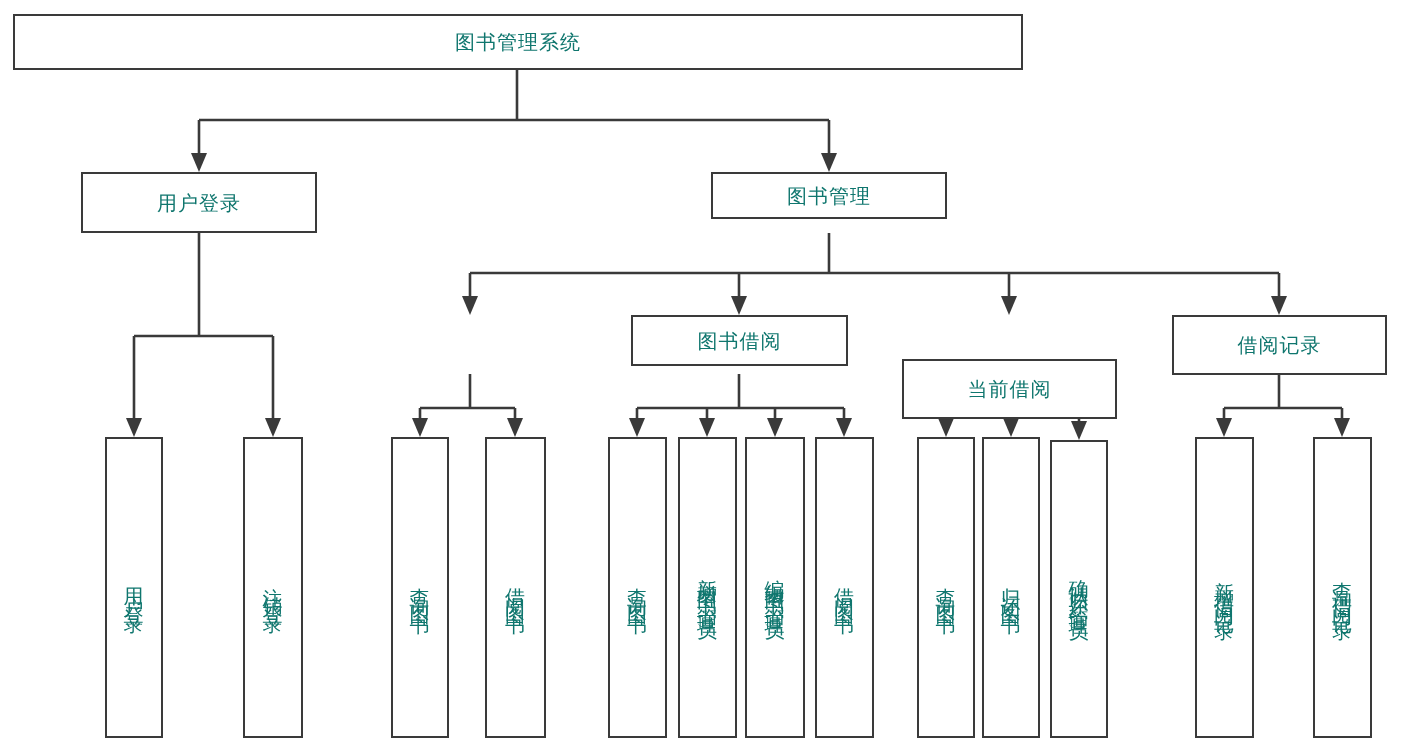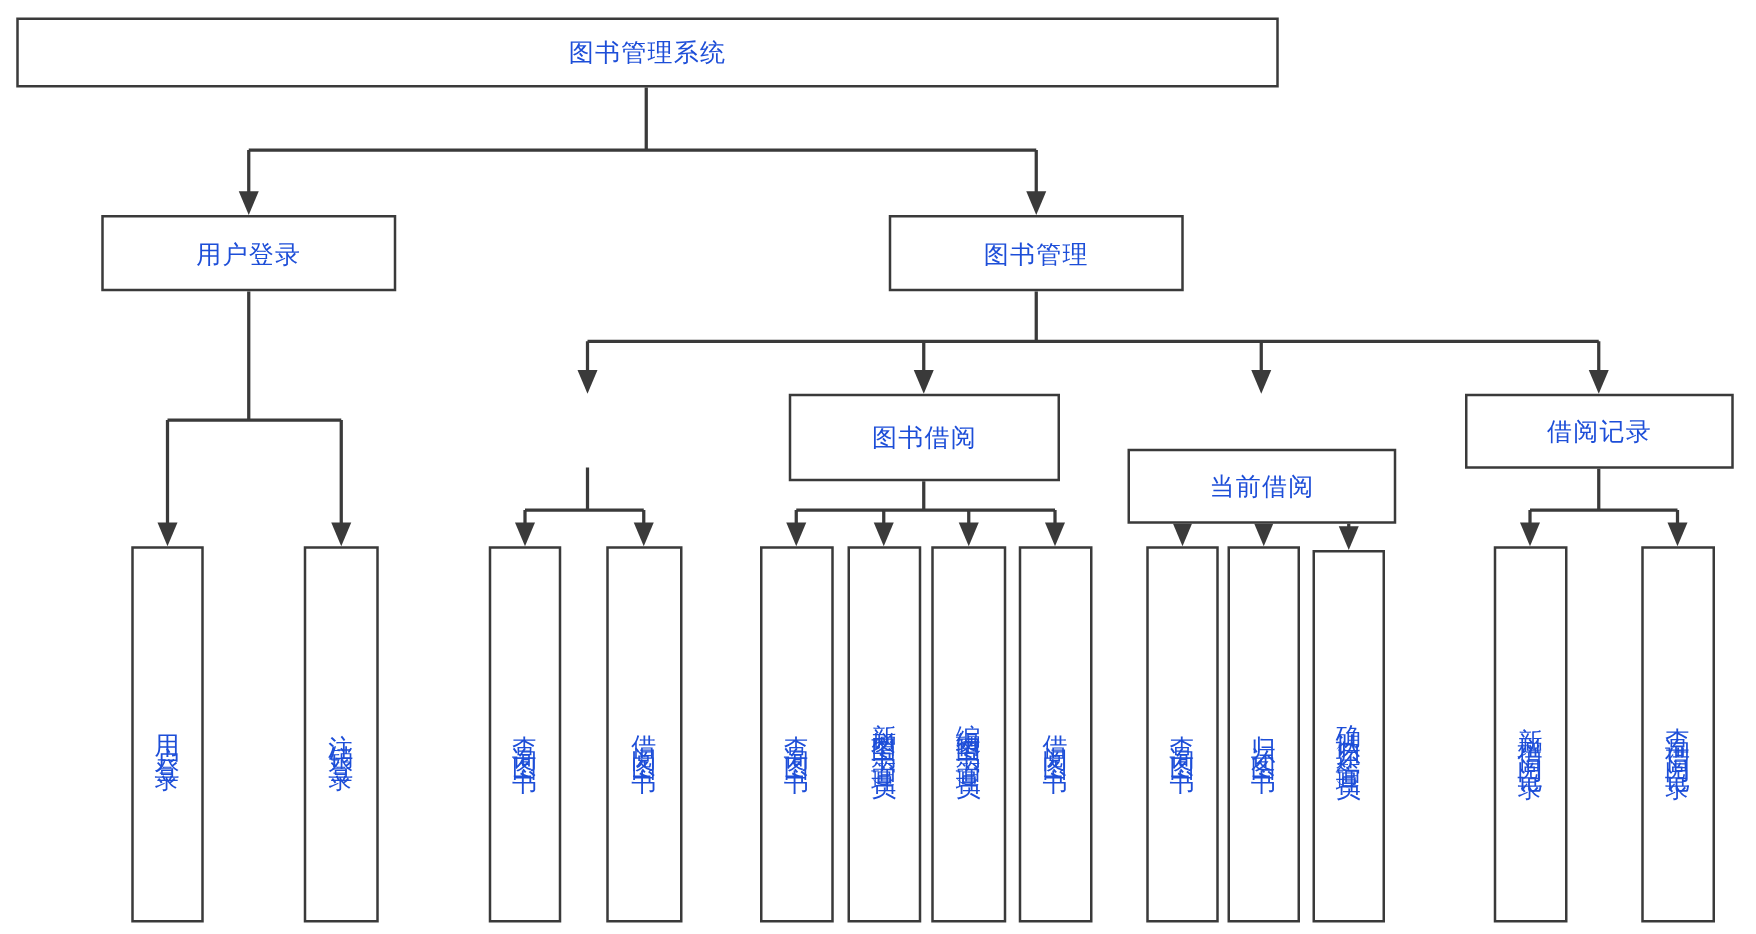--- a/index.html
+++ b/index.html
@@ -18,21 +18,21 @@
     pointer-events: none;
   }
   .box {
     position: absolute;
     box-sizing: border-box;
     background: #ffffff;
     border: 2.5px solid #3a3a3a;
     display: flex;
     align-items: center;
     justify-content: center;
-    color: #1d4ed8;
+    color: #0f766e;
     font-size: 20px;
     line-height: 1;
     z-index: 2;
   }
   .box.h { letter-spacing: 1px; }
   .box.v {
     writing-mode: vertical-rl;
     text-orientation: mixed;
     letter-spacing: 9px;
     padding-top: 4px;
@@ -90,23 +90,23 @@
       <polygon points="1003,418 1019,418 1011,437"></polygon>
       <polygon points="1071,421 1087,421 1079,440"></polygon>
       <polygon points="1216,418 1232,418 1224,437"></polygon>
       <polygon points="1334,418 1350,418 1342,437"></polygon>
     </g>
   </svg>
 
   <div class="box h" style="left:13px; top:14px; width:1010px; height:56px;">图书管理系统</div>
 
   <div class="box h" style="left:81px; top:172px; width:236px; height:61px;">用户登录</div>
-  <div class="box h" style="left:711px; top:172px; width:236px; height:61px;">图书管理</div>
+  <div class="box h" style="left:711px; top:172px; width:236px; height:47px;">图书管理</div>
 
-  <div class="box h" style="left:631px; top:315px; width:217px; height:70px;">图书借阅</div>
+  <div class="box h" style="left:631px; top:315px; width:217px; height:51px;">图书借阅</div>
   <div class="box h" style="left:902px; top:315px; width:215px; height:60px;margin-top:44px;">当前借阅</div>
   <div class="box h" style="left:1172px; top:315px; width:215px; height:60px;">借阅记录</div>
 
   <div class="box v" style="left:105px; top:437px; width:58px; height:301px;">用户登录</div>
   <div class="box v" style="left:243px; top:437px; width:60px; height:301px;">注销登录</div>
 
   <div class="box v" style="left:391px; top:437px; width:58px; height:301px;">查询图书</div>
   <div class="box v" style="left:485px; top:437px; width:61px; height:301px;">借阅图书</div>
 
   <div class="box v" style="left:608px; top:437px; width:59px; height:301px;">查询图书</div>

